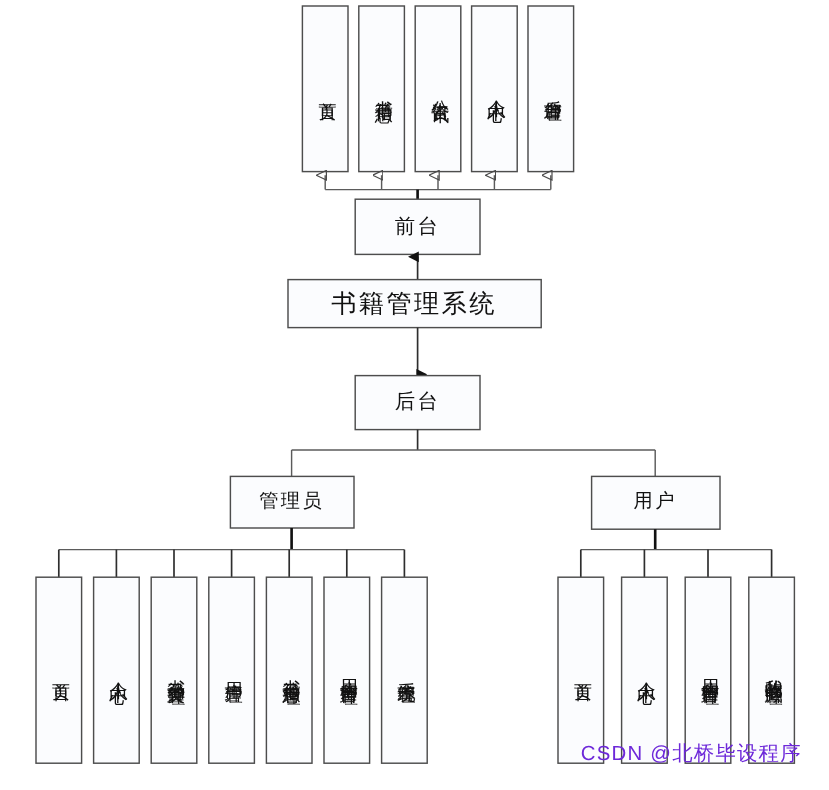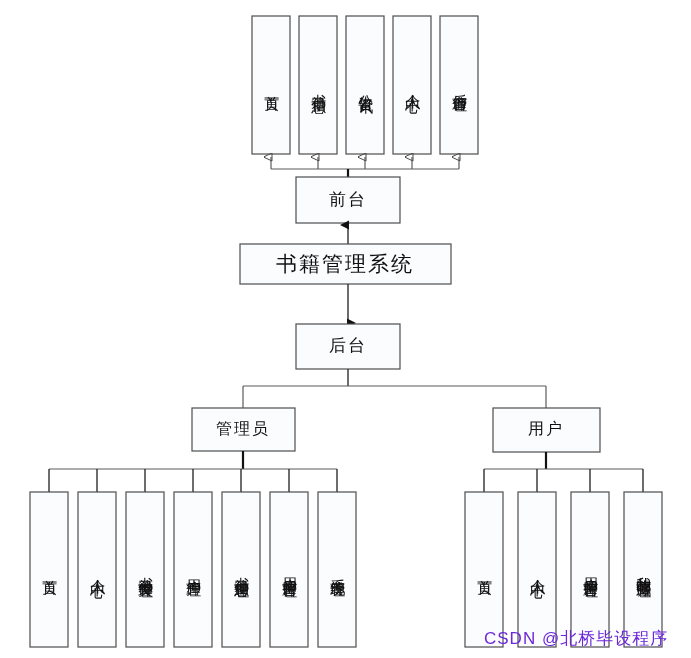--- a/index.html
+++ b/index.html
@@ -10,21 +10,20 @@
   body {
     width: 691px;
     height: 658px;
     font-family: "Liberation Serif", "DejaVu Serif", serif;
     overflow: hidden;
   }
   #diagram-root {
     position: relative;
     width: 691px;
     height: 566px;
-    margin-top: 11px;
   }
   svg.diagram {
     position: absolute;
     top: 0;
     left: 0;
     width: 691px;
     height: 658px;
     display: block;
   }
   .node-rect {

